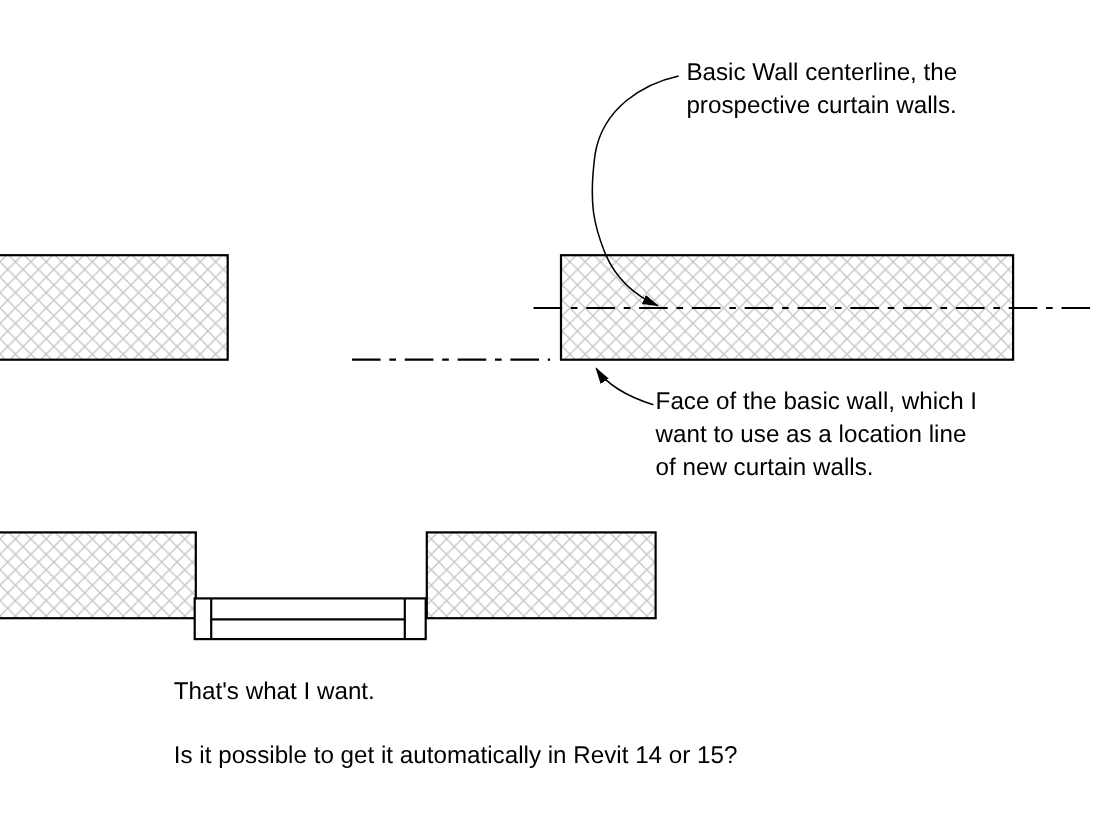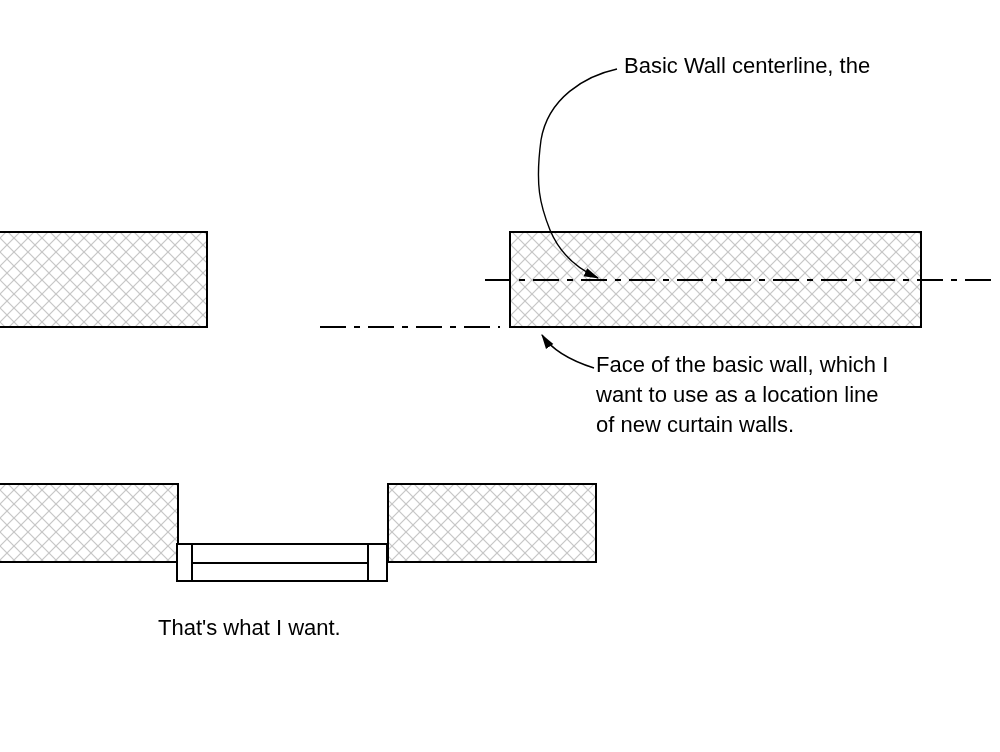--- a/index.html
+++ b/index.html
@@ -67,24 +67,26 @@
     <rect x="388" y="484" width="208" height="78" fill="url(#xhatch)" stroke="#000000" stroke-width="2"></rect>
 
     <rect x="177" y="544" width="210" height="37" fill="#ffffff" stroke="#000000" stroke-width="2"></rect>
     <line x1="192" y1="544" x2="192" y2="581" stroke="#000000" stroke-width="2"></line>
     <line x1="368" y1="544" x2="368" y2="581" stroke="#000000" stroke-width="2"></line>
     <line x1="192" y1="563" x2="368" y2="563" stroke="#000000" stroke-width="2"></line>
   </svg>
 
   <div class="note" id="centerline-note">
     <div>Basic Wall centerline, the</div>
+    <div>prospective curtain walls.</div>
   </div>
 
   <div class="note" id="want-note">That's what I want.</div>
 
   <div class="note" id="face-note">
     <div>Face of the basic wall, which I</div>
     <div>want to use as a location line</div>
     <div>of new curtain walls.</div>
   </div>
 
+  <div class="note" id="question-note">Is it possible to get it automatically in Revit 14 or 15?</div>
 
 </div>
 
 </body></html>

